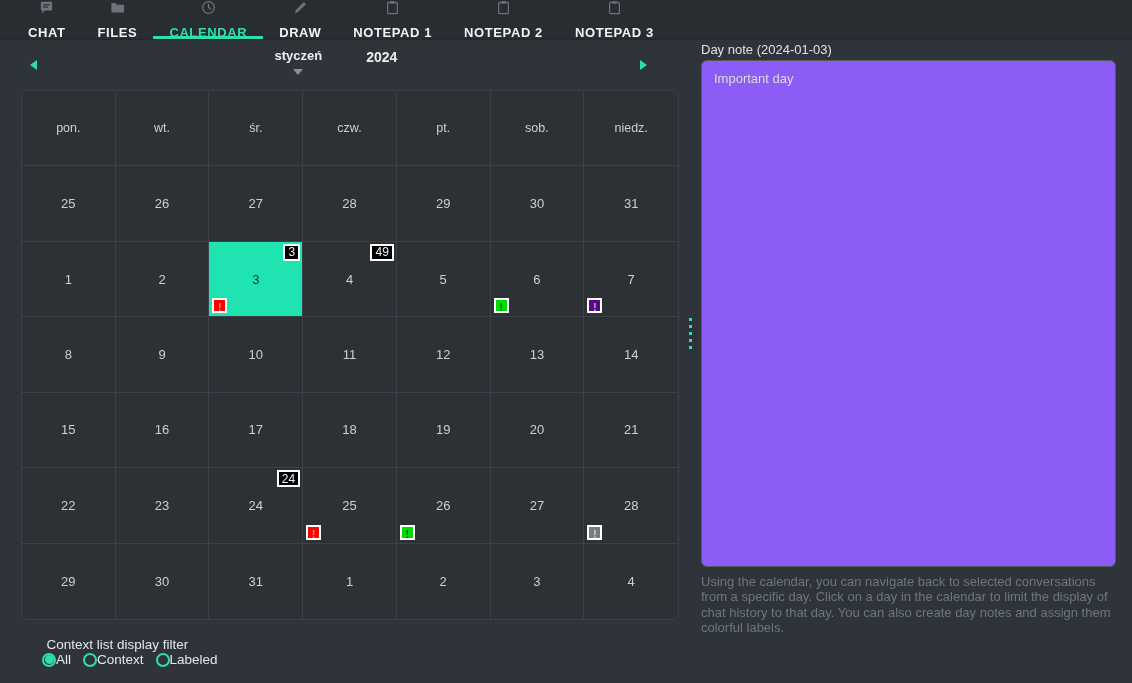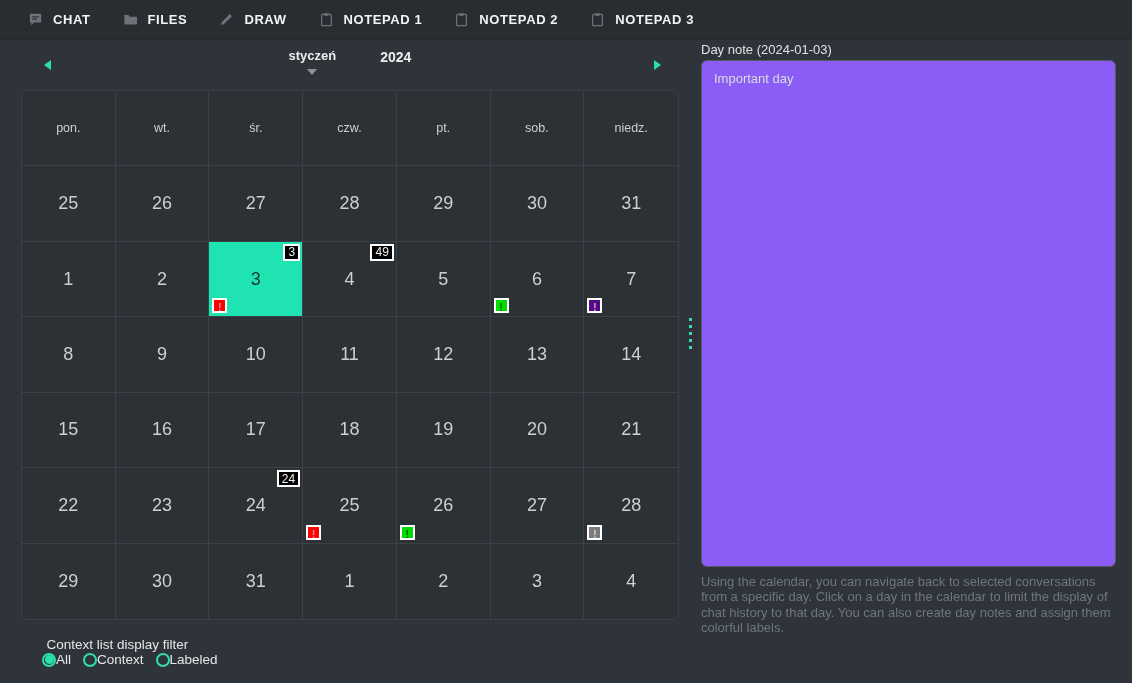--- a/index.html
+++ b/index.html
@@ -23,35 +23,35 @@
   }
   
   .tabbar{
     position:absolute;top:0;left:0;right:0;height:40px;
     background:var(--tabbar-bg);
     display:flex;align-items:stretch;padding-left:12px;
     border-bottom:1px solid #24282c;
   }
   .tab{
     position:relative;display:flex;align-items:center;gap:10px;
-    padding:0 16px;cursor:pointer;background:none;border:none;
+    padding:0 16px;cursor:pointer;background:none;border:none;flex-direction:column;
   }
   .tab .tab-label{
     font-size:13px;font-weight:bold;letter-spacing:.6px;color:#f2f3f3;
     font-family:"Liberation Sans","DejaVu Sans",sans-serif;
   }
   .tab.active .tab-label{color:var(--accent);}
   .tab.active::after{
     content:"";position:absolute;left:0;right:0;bottom:0;height:3px;
     background:var(--accent);
   }
   .tab svg{display:block;}
   
   .cal-header{
-    position:absolute;left:21px;top:40px;width:658px;height:50px;
+    position:absolute;left:7px;top:40px;width:658px;height:50px;
   }
   .nav-btn{
     position:absolute;top:15px;width:20px;height:20px;background:none;border:none;
     display:flex;align-items:center;justify-content:center;cursor:pointer;
   }
   .nav-btn.prev{left:16px;}
   .nav-btn.next{right:12px;}
   .tri{width:0;height:0;border-top:5px solid transparent;border-bottom:5px solid transparent;}
   .tri.left{border-right:7px solid var(--accent);}
   .tri.right{border-left:7px solid var(--accent);}
@@ -77,21 +77,21 @@
   }
   .grow{display:grid;grid-template-columns:repeat(7,1fr);border-bottom:1px solid var(--grid-border);}
   .grow:last-child{border-bottom:none;}
   .cell{
     position:relative;border-right:1px solid var(--grid-border);
     display:flex;align-items:center;justify-content:center;
   }
   .cell:last-child{border-right:none;}
   .hcell{font-size:12.5px;color:var(--daynum);}
   .daycell{cursor:pointer;}
-  .daynum{font-size:18px;color:var(--daynum);}
+  .daynum{font-size:13px;color:var(--daynum);}
   .daycell.selected{background:#1fe3b1;}
   .daycell.selected .daynum{color:#16362d;}
   .countbadge{
     position:absolute;top:2px;right:2px;
     min-width:14px;height:17px;padding:0 3px;
     background:#000;border:2px solid #fff;color:#f0f0f0;
     font-size:12px;display:flex;align-items:center;justify-content:center;
   }
   .labelbadge{
     position:absolute;bottom:3px;left:3px;
@@ -147,20 +147,29 @@
       <span class="tab-label">CHAT</span>
     </button>
     <button class="tab">
       <span>
         <svg width="15" height="15" viewBox="0 0 16 16">
           <path d="M1.5 3.2h4.3l1.4 1.8h7a.8.8 0 0 1 .8.8v6.8a.8.8 0 0 1-.8.8H2.3a.8.8 0 0 1-.8-.8z" fill="#6d7378"></path>
         </svg>
       </span>
       <span class="tab-label">FILES</span>
     </button>
+    <button class="tab active">
+      <span>
+        <svg width="15" height="15" viewBox="0 0 16 16">
+          <circle cx="8" cy="8" r="6.2" fill="none" stroke="#6d7378" stroke-width="1.4"></circle>
+          <path d="M8 4.6V8l2.4 1.6" fill="none" stroke="#6d7378" stroke-width="1.4" stroke-linecap="round"></path>
+        </svg>
+      </span>
+      <span class="tab-label">CALENDAR</span>
+    </button>
     <button class="tab">
       <span>
         <svg width="15" height="15" viewBox="0 0 16 16">
           <path d="M11.5 2.2l2.3 2.3-8.6 8.6-3 .7.7-3z" fill="#6d7378"></path>
         </svg>
       </span>
       <span class="tab-label">DRAW</span>
     </button>
     <button class="tab">
       <span>

